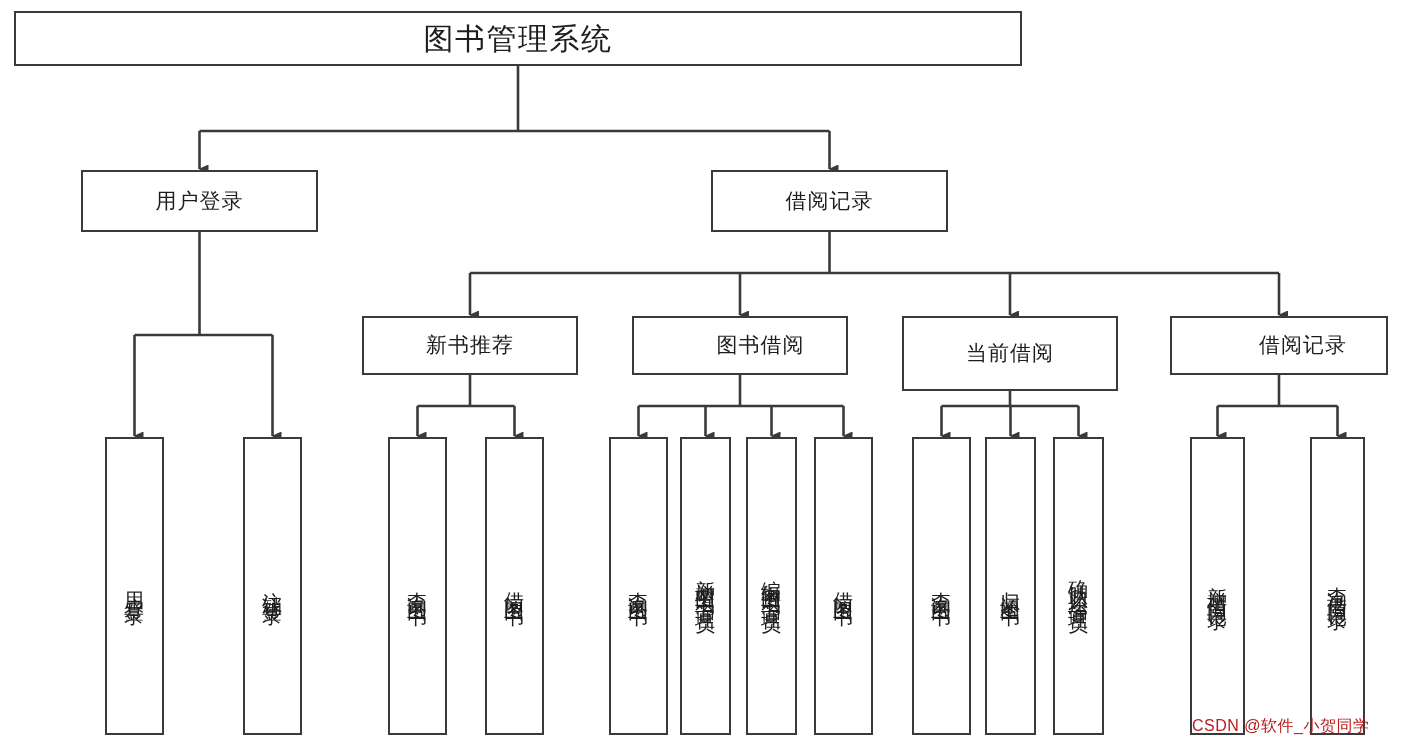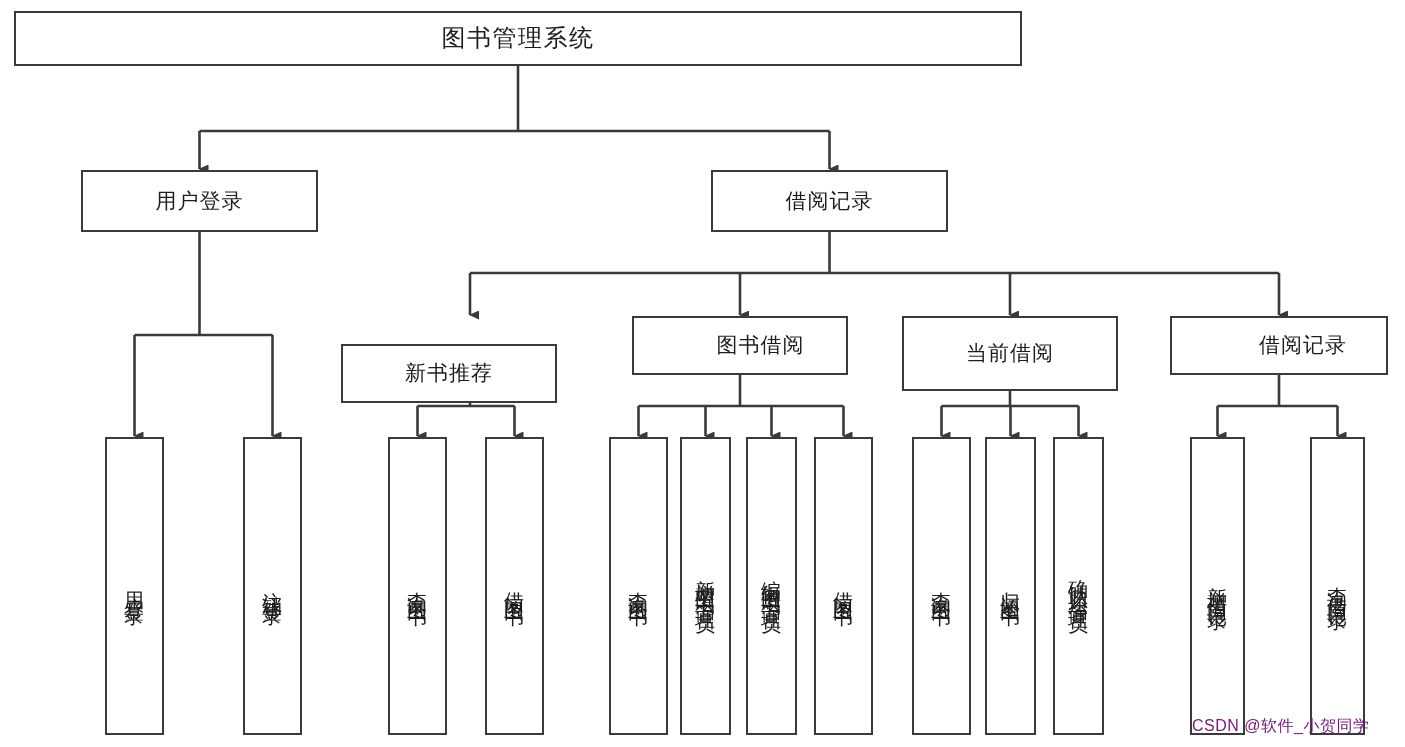--- a/index.html
+++ b/index.html
@@ -44,41 +44,41 @@
     text-align: center;
     line-height: 1.18;
     white-space: pre-wrap;
   }
   
   .node.horiz .node-label {
     font-size: 21px;
     letter-spacing: 1px;
   }
   .node.root .node-label {
-    font-size: 24px;
+    font-size: 30px;
     letter-spacing: 1.5px;
   }
   
   .node.vert {
     align-items: center;
     justify-content: center;
   }
   .node.vert .node-label {
     writing-mode: vertical-rl;
     text-orientation: upright;
     font-size: 20px;
     letter-spacing: 5px;
     line-height: 1;
   }
   .watermark {
     position: absolute;
     left: 1192px;
     top: 716px;
     font-size: 16px;
-    color: #701a75;
+    color: #b91c1c;
     letter-spacing: 0.5px;
     white-space: nowrap;
     font-family: "Liberation Sans", "DejaVu Sans", sans-serif;
   }
 </style>
 </head>
 <body>
 
 <div id="diagram-root">
 
@@ -128,21 +128,21 @@
   <div id="node-layer">
       <div class="node horiz root" style="left: 14px; top: 11px; width: 1008px; height: 55px;">
         <span class="node-label">图书管理系统</span>
       </div>
       <div class="node horiz" style="left: 81px; top: 170px; width: 237px; height: 62px;">
         <span class="node-label">用户登录</span>
       </div>
       <div class="node horiz" style="left: 711px; top: 170px; width: 237px; height: 62px;">
         <span class="node-label">借阅记录</span>
       </div>
-      <div class="node horiz" style="left: 341px; top: 316px; width: 216px; height: 59px; margin-top: 28px;">
+      <div class="node horiz" style="left: 362px; top: 316px; width: 216px; height: 59px;">
         <span class="node-label">新书推荐</span>
       </div>
       <div class="node horiz" style="left: 632px; top: 316px; width: 216px; height: 59px; padding-left: 41px;">
         <span class="node-label">图书借阅</span>
       </div>
       <div class="node horiz" style="left: 902px; top: 316px; width: 216px; height: 75px; font-family: Liberation Serif, serif;">
         <span class="node-label">当前借阅</span>
       </div>
       <div class="node horiz" style="left: 1170px; top: 316px; width: 218px; height: 59px; padding-left: 48px;">
         <span class="node-label">借阅记录</span>

